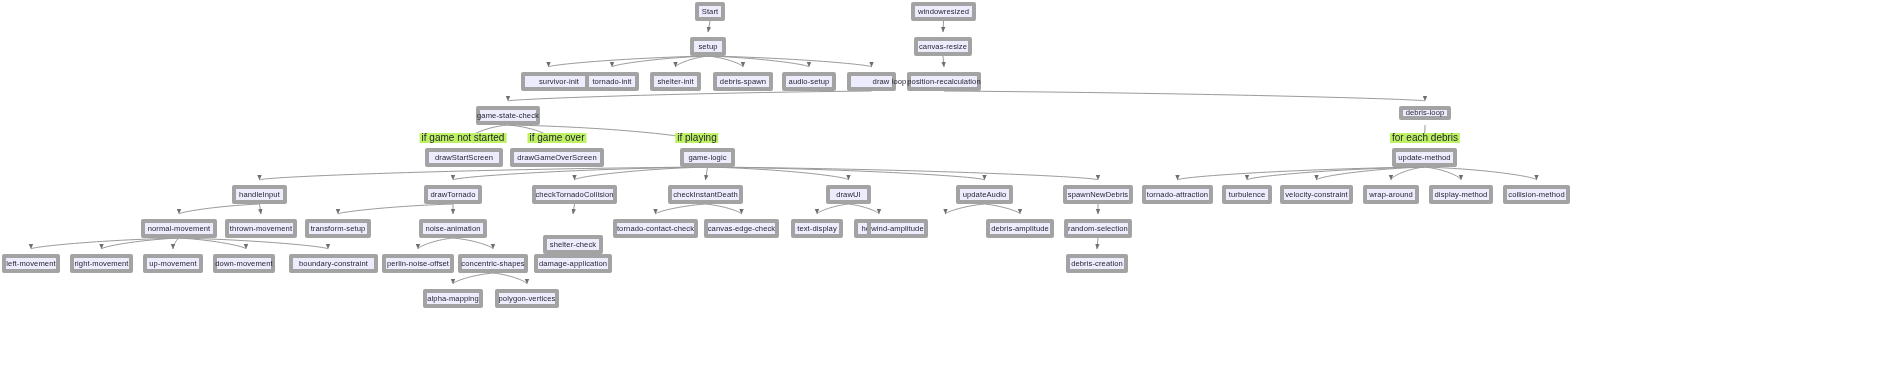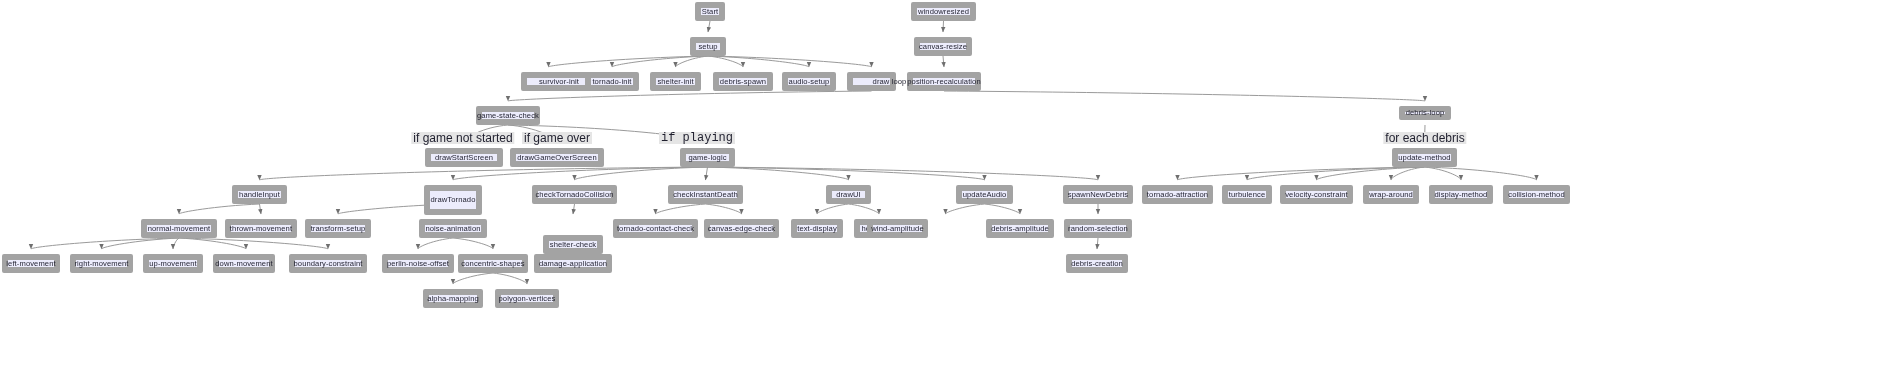--- a/index.html
+++ b/index.html
@@ -21,38 +21,38 @@
     position: absolute;
     left: 0;
     top: 0;
     width: 1904px;
     height: 377px;
   }
   .node {
     position: absolute;
     box-sizing: border-box;
     background: #ececfc;
-    border: 6px solid #a3a3a3;
+    border: 4px solid #a3a3a3;
     border-radius: 2px;
     color: #1f1f2e;
     font-size: 7.6px;
     line-height: 1;
     display: flex;
     align-items: center;
     justify-content: center;
     text-align: center;
     white-space: nowrap;
     letter-spacing: 0.1px;
   }
   .edge-label {
     position: absolute;
     box-sizing: border-box;
-    font-size: 12px;
+    font-size: 10px;
     color: #1f1f2e;
-    background: #e5e5e5;
+    background: #bef264;
     padding: 0 2px;
     white-space: nowrap;
     line-height: 1;
     transform: translate(-50%, -50%);
   }
   .edge-path {
     fill: none;
     stroke: #9a9a9a;
     stroke-width: 1;
   }
@@ -131,21 +131,21 @@
       <div class="node" style="left: 782px; top: 72px; width: 54px; height: 19px;">audio-setup</div>
       <div class="node" style="left: 847px; top: 72px; width: 49px; height: 19px; padding-left: 36px;">draw loop</div>
       <div class="node" style="left: 911px; top: 2px; width: 65px; height: 19px;">windowresized</div>
       <div class="node" style="left: 914px; top: 37px; width: 58px; height: 19px;">canvas-resize</div>
       <div class="node" style="left: 907px; top: 72px; width: 74px; height: 19px;">position-recalculation</div>
       <div class="node" style="left: 476px; top: 106px; width: 64px; height: 19px;">game-state-check</div>
       <div class="node" style="left: 425px; top: 148px; width: 78px; height: 19px;">drawStartScreen</div>
       <div class="node" style="left: 510px; top: 148px; width: 94px; height: 19px;">drawGameOverScreen</div>
       <div class="node" style="left: 680px; top: 148px; width: 55px; height: 19px;">game-logic</div>
       <div class="node" style="left: 232px; top: 185px; width: 55px; height: 19px;">handleInput</div>
-      <div class="node" style="left: 424px; top: 185px; width: 58px; height: 30px;">drawTornado</div>
+      <div class="node" style="left: 424px; top: 185px; width: 58px; height: 19px;">drawTornado</div>
       <div class="node" style="left: 532px; top: 185px; width: 85px; height: 19px;">checkTornadoCollision</div>
       <div class="node" style="left: 668px; top: 185px; width: 75px; height: 19px;">checkInstantDeath</div>
       <div class="node" style="left: 826px; top: 185px; width: 45px; height: 19px;">drawUI</div>
       <div class="node" style="left: 956px; top: 185px; width: 57px; height: 19px;">updateAudio</div>
       <div class="node" style="left: 1063px; top: 185px; width: 70px; height: 19px;">spawnNewDebris</div>
       <div class="node" style="left: 1142px; top: 185px; width: 71px; height: 19px;">tornado-attraction</div>
       <div class="node" style="left: 1222px; top: 185px; width: 50px; height: 19px;">turbulence</div>
       <div class="node" style="left: 1280px; top: 185px; width: 73px; height: 19px;">velocity-constraint</div>
       <div class="node" style="left: 1363px; top: 185px; width: 56px; height: 19px;">wrap-around</div>
       <div class="node" style="left: 1429px; top: 185px; width: 64px; height: 19px;">display-method</div>
@@ -161,27 +161,27 @@
       <div class="node" style="left: 704px; top: 219px; width: 75px; height: 19px;">canvas-edge-check</div>
       <div class="node" style="left: 791px; top: 219px; width: 52px; height: 19px;">text-display</div>
       <div class="node" style="left: 854px; top: 219px; width: 50px; height: 19px;">health-bar</div>
       <div class="node" style="left: 867px; top: 219px; width: 61px; height: 19px;">wind-amplitude</div>
       <div class="node" style="left: 986px; top: 219px; width: 68px; height: 19px;">debris-amplitude</div>
       <div class="node" style="left: 1064px; top: 219px; width: 68px; height: 19px;">random-selection</div>
       <div class="node" style="left: 2px; top: 254px; width: 58px; height: 19px;">left-movement</div>
       <div class="node" style="left: 70px; top: 254px; width: 63px; height: 19px;">right-movement</div>
       <div class="node" style="left: 143px; top: 254px; width: 60px; height: 19px;">up-movement</div>
       <div class="node" style="left: 213px; top: 254px; width: 62px; height: 19px;">down-movement</div>
-      <div class="node" style="left: 289px; top: 254px; width: 78px; height: 19px;">boundary-constraint</div>
+      <div class="node" style="left: 289px; top: 254px; width: 89px; height: 19px;">boundary-constraint</div>
       <div class="node" style="left: 382px; top: 254px; width: 72px; height: 19px;">perlin-noise-offset</div>
       <div class="node" style="left: 458px; top: 254px; width: 70px; height: 19px;">concentric-shapes</div>
       <div class="node" style="left: 534px; top: 254px; width: 78px; height: 19px;">damage-application</div>
       <div class="node" style="left: 1066px; top: 254px; width: 62px; height: 19px;">debris-creation</div>
       <div class="node" style="left: 423px; top: 289px; width: 60px; height: 19px;">alpha-mapping</div>
       <div class="node" style="left: 495px; top: 289px; width: 64px; height: 19px;">polygon-vertices</div>
     </div>
   <div id="edge-label-layer">
       <div class="edge-label" style="left: 463px; top: 138px;">if game not started</div>
       <div class="edge-label" style="left: 557px; top: 138px;">if game over</div>
-      <div class="edge-label" style="left: 697px; top: 138px; font-family: Liberation Mono, monospace;">if playing</div>
+      <div class="edge-label" style="left: 697px; top: 138px;">if playing</div>
       <div class="edge-label" style="left: 1425px; top: 138px;">for each debris</div>
     </div>
 </div>
 
 </body></html>

